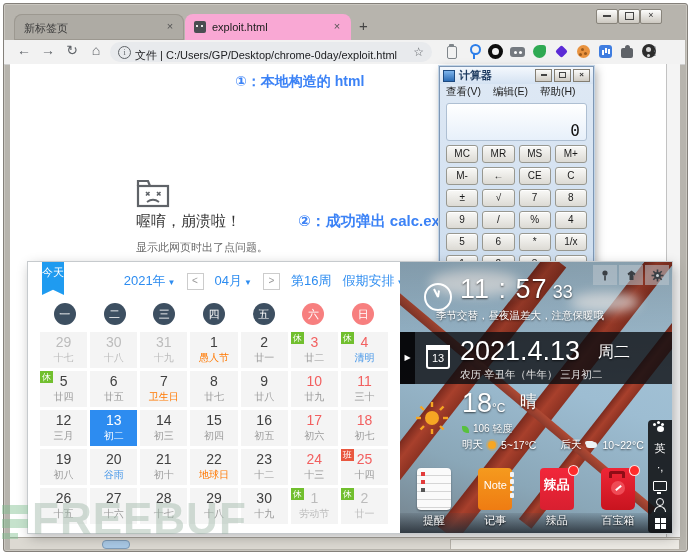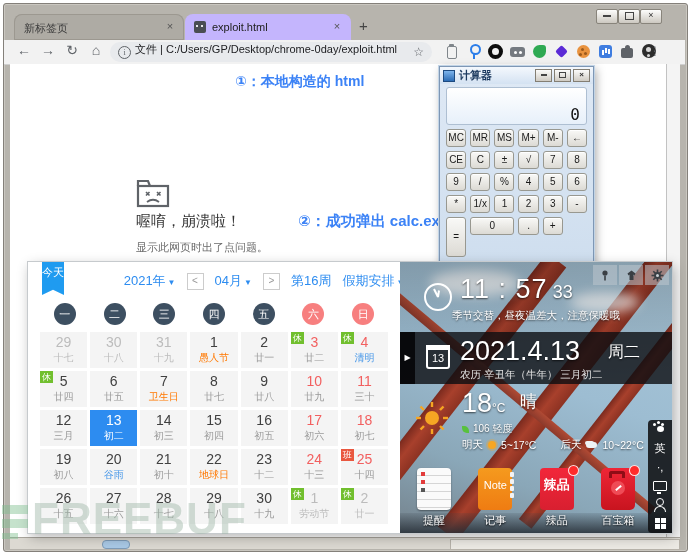--- a/index.html
+++ b/index.html
@@ -6,33 +6,33 @@
   body{font-family:"Liberation Sans","DejaVu Sans",sans-serif;background:#fff;}
   .screen{position:relative;width:690px;height:558px;overflow:hidden;background:#fff;}
   
   .win{position:absolute;left:3px;top:3px;width:683px;height:547px;background:#b7b4ad;border:1px solid #84807a;border-radius:3px;box-shadow:inset 0 0 0 1px #cac7c0;}
   .win-btn{position:absolute;top:9px;width:20px;height:13px;background:linear-gradient(180deg,#fdfdfc,#ccc8c0);border:1px solid #88847b;border-radius:2px;text-align:center;line-height:11px;font-size:9px;color:#333;cursor:pointer;}
   .win-btn .bar{display:inline-block;width:8px;height:2px;background:#444;margin-bottom:1px;}
   .win-btn .box{display:inline-block;width:7px;height:6px;border:1.6px solid #444;margin-top:2px;}
   
   .tab{position:absolute;top:14px;height:26px;border-radius:8px 8px 0 0;font-size:11px;color:#3c3c3c;}
   .tab-inactive{left:14px;width:170px;background:#aeaba4;box-shadow:inset 0 0 0 1px #9c9890;}
-  .tab-active{left:185px;width:166px;background:#c4b5fd;color:#202020;}
+  .tab-active{left:185px;width:166px;background:#f9a8d4;color:#202020;}
   .tab-label{position:absolute;left:10px;top:7px;white-space:nowrap;}
   .tab-active .tab-label{left:27px;}
   .tab-close{position:absolute;right:7px;top:6px;width:14px;height:14px;text-align:center;line-height:13px;font-size:11px;color:#555;cursor:pointer;}
   .favicon{position:absolute;left:9px;top:7px;width:12px;height:12px;background:#4a4d52;border-radius:2px;}
   .favicon::after{content:"";position:absolute;left:2px;top:4px;width:2px;height:2px;background:#e8e8e8;box-shadow:5px 0 0 #e8e8e8;}
   .newtab{position:absolute;left:359px;top:17px;font-size:15px;color:#444;cursor:pointer;}
   
   .toolbar{position:absolute;left:4px;top:40px;width:681px;height:24px;background:#f2f2f2;border-bottom:1px solid #cfcfcf;}
   .navbtn{position:absolute;top:2px;font-size:14px;color:#5f6368;width:20px;text-align:center;cursor:pointer;}
   .addr{position:absolute;left:106px;top:2px;width:322px;height:20px;background:#e8eaed;border-radius:11px;font-size:11px;color:#202124;}
   .addr-info{position:absolute;left:8px;top:4px;width:11px;height:11px;border:1px solid #5f6368;border-radius:50%;text-align:center;line-height:11px;font-size:8px;color:#5f6368;font-family:"Liberation Serif","DejaVu Serif",serif;}
-  .addr-text{position:absolute;left:25px;top:0;white-space:nowrap;max-width:270px;overflow:hidden;}
+  .addr-text{position:absolute;left:25px;top:6px;white-space:nowrap;max-width:270px;overflow:hidden;}
   .addr-star{position:absolute;right:8px;top:3px;font-size:12px;color:#5f6368;cursor:pointer;}
   .ext-row{position:absolute;left:436px;top:3px;display:flex;}
   .ext{position:relative;width:17px;height:17px;margin:0 2.5px;cursor:pointer;}
   .ext-clipboard::before{content:"";position:absolute;left:4px;top:3px;width:8px;height:11px;border:1.6px solid #80868b;border-radius:2px;}
   .ext-clipboard::after{content:"";position:absolute;left:6px;top:1px;width:5px;height:3px;background:#80868b;border-radius:1px;}
   .ext-pin::before{content:"";position:absolute;left:5px;top:1px;width:7px;height:7px;border:2.2px solid #2b7de9;border-radius:50%;}
   .ext-pin::after{content:"";position:absolute;left:8.5px;top:10px;width:2.2px;height:6px;background:#2b7de9;}
   .ext-circle::before{content:"";position:absolute;left:1px;top:1px;width:15px;height:15px;border:4px solid #0d0d0d;border-radius:50%;box-sizing:border-box;}
   .ext-robot::before{content:"";position:absolute;left:1px;top:4px;width:15px;height:10px;background:#757a80;border-radius:3px;}
   .ext-robot::after{content:"";position:absolute;left:5px;top:8px;width:3px;height:3px;background:#fff;border-radius:50%;box-shadow:5px 0 0 #fff;}
@@ -60,21 +60,21 @@
   
   .calc{position:absolute;left:439px;top:66px;width:153px;height:213px;background:linear-gradient(180deg,#dfe9f5,#cdddee);border:1px solid #7e97b5;box-shadow:0 0 0 1px #c2d4e6,2px 3px 9px rgba(0,0,0,.35);z-index:20;}
   .calc-title{position:relative;height:17px;background:linear-gradient(180deg,#f4f8fd,#d4e2f2);display:flex;align-items:center;padding:0 3px;font-size:11px;font-weight:bold;color:#1d3a5f;}
   .calc-ico{width:10px;height:10px;background:linear-gradient(180deg,#7db4ec,#2c6cb5);border:1px solid #1d4a80;margin-right:4px;}
   .calc-ctl{margin-left:auto;display:flex;gap:2px;}
   .calc-btn-win{width:15px;height:11px;background:linear-gradient(180deg,#fbfbfa,#cfcbc3);border:1px solid #837e73;font-size:8px;line-height:9px;text-align:center;color:#333;cursor:pointer;}
   .calc-btn-win .bar{display:inline-block;width:6px;height:1.6px;background:#444;margin-bottom:1px;}
   .calc-btn-win .box{display:inline-block;width:5px;height:4px;border:1.3px solid #444;margin-top:1.5px;}
   .calc-menu{height:16px;display:flex;gap:12px;align-items:center;padding-left:6px;font-size:10.5px;color:#222;}
   .calc-display{margin:3px 6px 4px;height:38px;background:linear-gradient(180deg,#fff,#e7f0fa);border:1px solid #aebfd2;border-radius:3px;font-size:16px;color:#111;text-align:right;padding:17px 6px 0 0;box-sizing:border-box;font-family:"DejaVu Sans Mono","Liberation Mono",monospace;}
-  .calc-grid{display:grid;grid-template-columns:repeat(6,1fr);grid-auto-rows:18px;gap:4px;margin:0 6px;}
+  .calc-grid{display:grid;grid-template-columns:repeat(4,1fr);grid-auto-rows:18px;gap:4px;margin:0 6px;}
   .calc-btn{background:linear-gradient(180deg,#f9f9f7,#dcdad4);border:1px solid #989890;border-radius:3px;font-size:10px;color:#1a1a1a;text-align:center;line-height:16px;box-shadow:inset 0 1px 0 #fff;cursor:pointer;padding:0;}
   .calc-btn.tall{grid-row:span 2;line-height:38px;}
   .calc-btn.wide{grid-column:span 2;}
   
   .widget{position:absolute;left:28px;top:262px;width:644px;height:271px;z-index:30;box-shadow:0 0 0 1px #c6cacd,2px 4px 12px rgba(0,0,0,.3);background:#fff;}
   .cal-left{position:absolute;left:0;top:0;width:436px;height:271px;background:#fff;}
   .ribbon{position:absolute;left:14px;top:0;width:22px;height:33px;background:#1f9bf0;color:#fff;font-size:11px;text-align:center;line-height:14px;padding-top:3px;box-sizing:border-box;clip-path:polygon(0 0,100% 0,100% 100%,50% 84%,0 100%);cursor:pointer;}
   .cal-head{position:absolute;left:40px;right:4px;top:10px;display:flex;align-items:center;justify-content:center;gap:11px;font-size:13px;color:#2d8cf0;}
   .cal-head .hd{cursor:pointer;white-space:nowrap;}
   .cal-head .caret{font-size:8px;margin-left:2px;}
@@ -109,28 +109,28 @@
   .c2{left:170px;top:30px;width:70px;height:20px;}
   .shade{position:absolute;inset:0;background:linear-gradient(180deg,rgba(0,0,0,.2),rgba(0,0,0,0) 45%);}
   .city{position:absolute;left:0;right:0;bottom:0;height:20px;background:linear-gradient(180deg,rgba(56,66,76,.15),rgba(38,46,54,.85));}
   .p-txt{text-shadow:0 1px 2px rgba(0,0,0,.65);}
   .top-icons{position:absolute;right:3px;top:3px;display:flex;gap:2px;}
   .tool-box{width:24px;height:20px;background:rgba(190,198,206,.55);display:flex;align-items:center;justify-content:center;cursor:pointer;}
   .clock-ic{position:absolute;left:22px;top:19px;}
   .time-row{position:absolute;left:60px;top:12px;}
   .time-big{font-size:27px;letter-spacing:1px;}
   .time-sec{font-size:18px;margin-left:5px;}
-  .tip{position:absolute;left:52px;top:47px;font-size:10.5px;}
+  .tip{position:absolute;left:36px;top:47px;font-size:10.5px;}
   .date-band{position:absolute;left:0;top:70px;width:272px;height:52px;background:rgba(12,14,18,.8);}
   .band-tab{position:absolute;left:0;top:0;width:15px;height:52px;background:rgba(5,6,8,.9);color:#fff;font-size:8px;line-height:52px;text-align:center;cursor:pointer;}
   .date-ic{position:absolute;left:26px;top:13px;width:24px;height:24px;border:2px solid #fff;border-radius:3px;box-sizing:border-box;font-size:11px;text-align:center;line-height:19px;}
   .date-ic::before{content:"";position:absolute;left:-2px;top:-2px;width:24px;height:5px;background:#fff;}
   .date-ic span{position:relative;top:2px;}
   .date-big{position:absolute;left:60px;top:4px;font-size:27px;}
-  .date-week{position:absolute;left:198px;top:10px;font-size:16px;margin-left:10px;}
+  .date-week{position:absolute;left:198px;top:10px;font-size:16px;}
   .lunar{position:absolute;left:60px;top:36px;font-size:10.5px;color:#e4e4e4;}
   .sun-big{position:absolute;left:14px;top:138px;}
   .temp{position:absolute;left:62px;top:126px;font-size:27px;}
   .temp-unit{font-size:12px;}
   .cond{position:absolute;left:120px;top:128px;font-size:17px;}
   .meta-row{position:absolute;left:62px;top:160px;display:flex;align-items:center;gap:4px;font-size:10px;white-space:nowrap;}
   .leaf{width:7px;height:7px;background:#58c13d;border-radius:0 70% 0 70%;display:inline-block;}
   .fc-row{position:absolute;left:62px;top:176px;display:flex;align-items:center;gap:5px;font-size:10.5px;}
   .mini-sun{width:8px;height:8px;background:#f6a623;border-radius:50%;display:inline-block;box-shadow:0 0 0 2px rgba(246,166,35,.35);}
   .mini-cloud{width:11px;height:6px;background:#eef3f6;border-radius:5px;display:inline-block;box-shadow:-2px -2px 0 -1px #eef3f6;}
@@ -237,20 +237,29 @@
   <div class="calc">
     <div class="calc-title">
       <span class="calc-ico"></span>
       <span>计算器</span>
       <span class="calc-ctl">
         <span class="calc-btn-win"><span class="bar"></span></span>
         <span class="calc-btn-win"><span class="box"></span></span>
         <span class="calc-btn-win">×</span>
       </span>
     </div>
+    <div class="calc-menu">
+
+        <span>查看(V)</span>
+
+        <span>编辑(E)</span>
+
+        <span>帮助(H)</span>
+
+    </div>
     <div class="calc-display">0</div>
     <div class="calc-grid">
 
         <button class="calc-btn">MC</button>
 
         <button class="calc-btn">MR</button>
 
         <button class="calc-btn">MS</button>
 
         <button class="calc-btn">M+</button>

